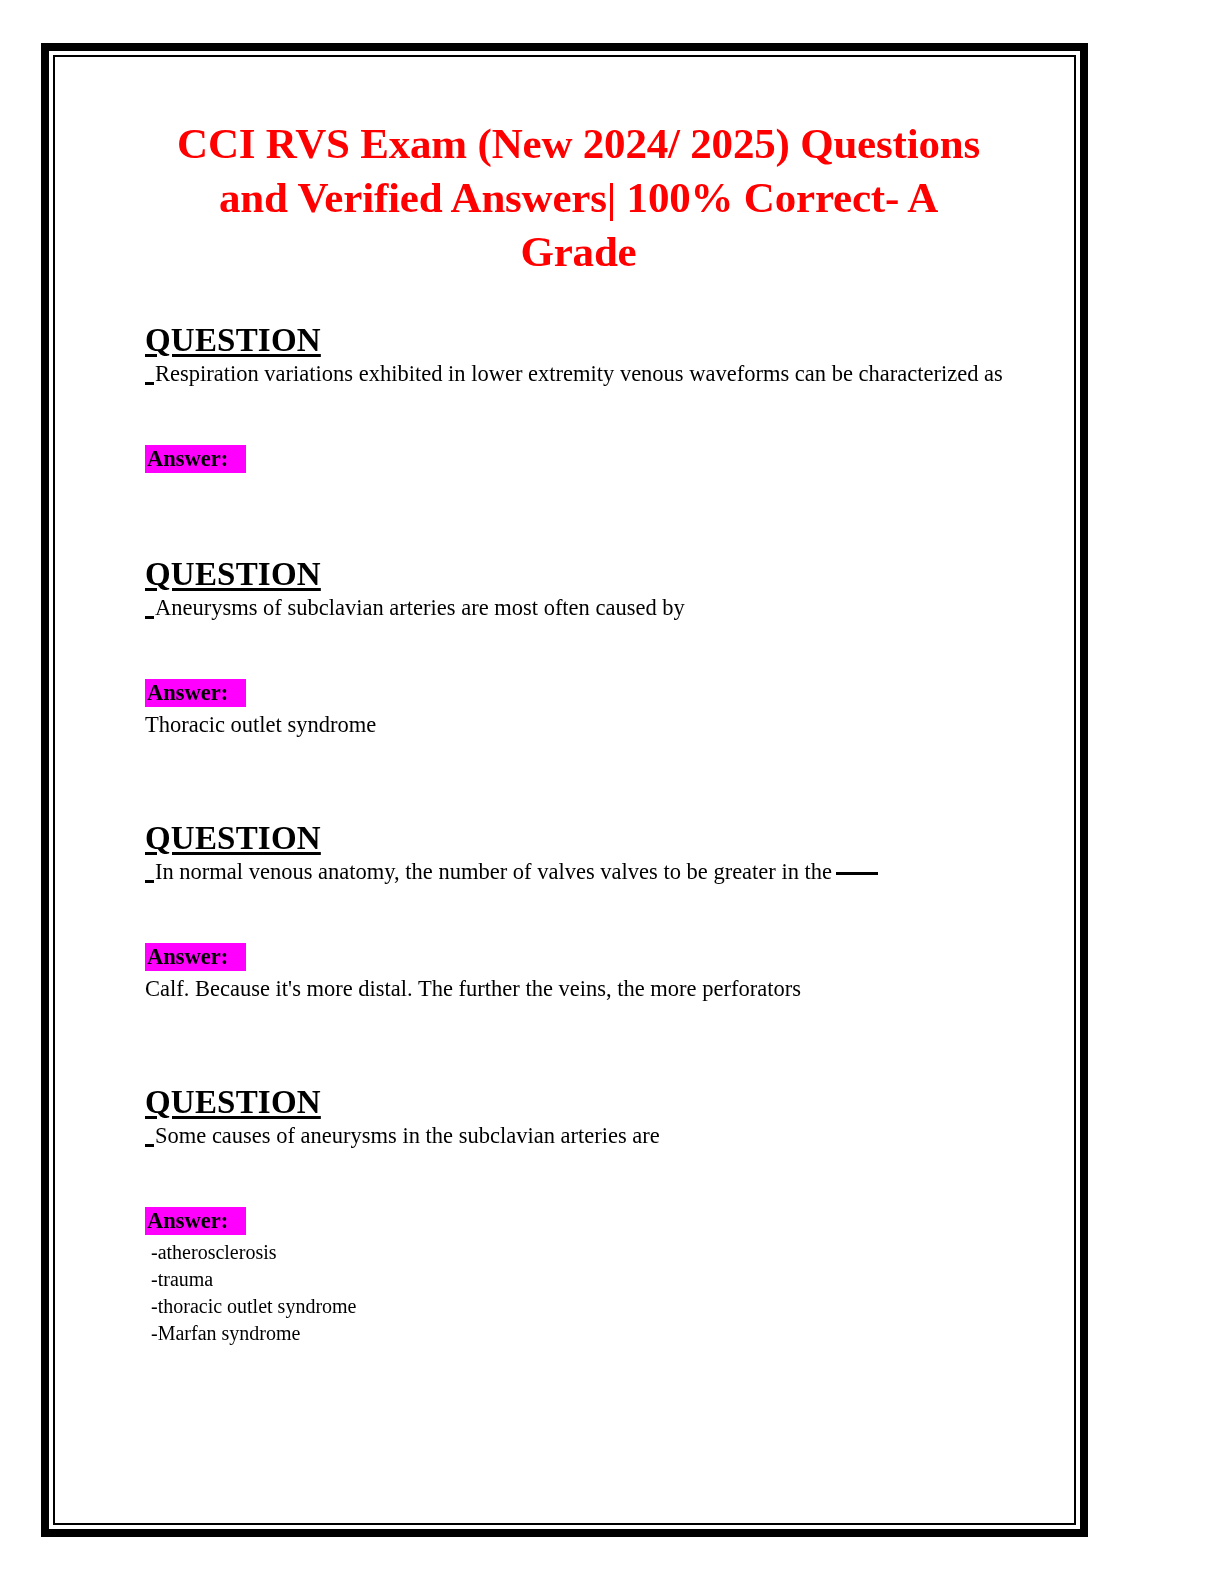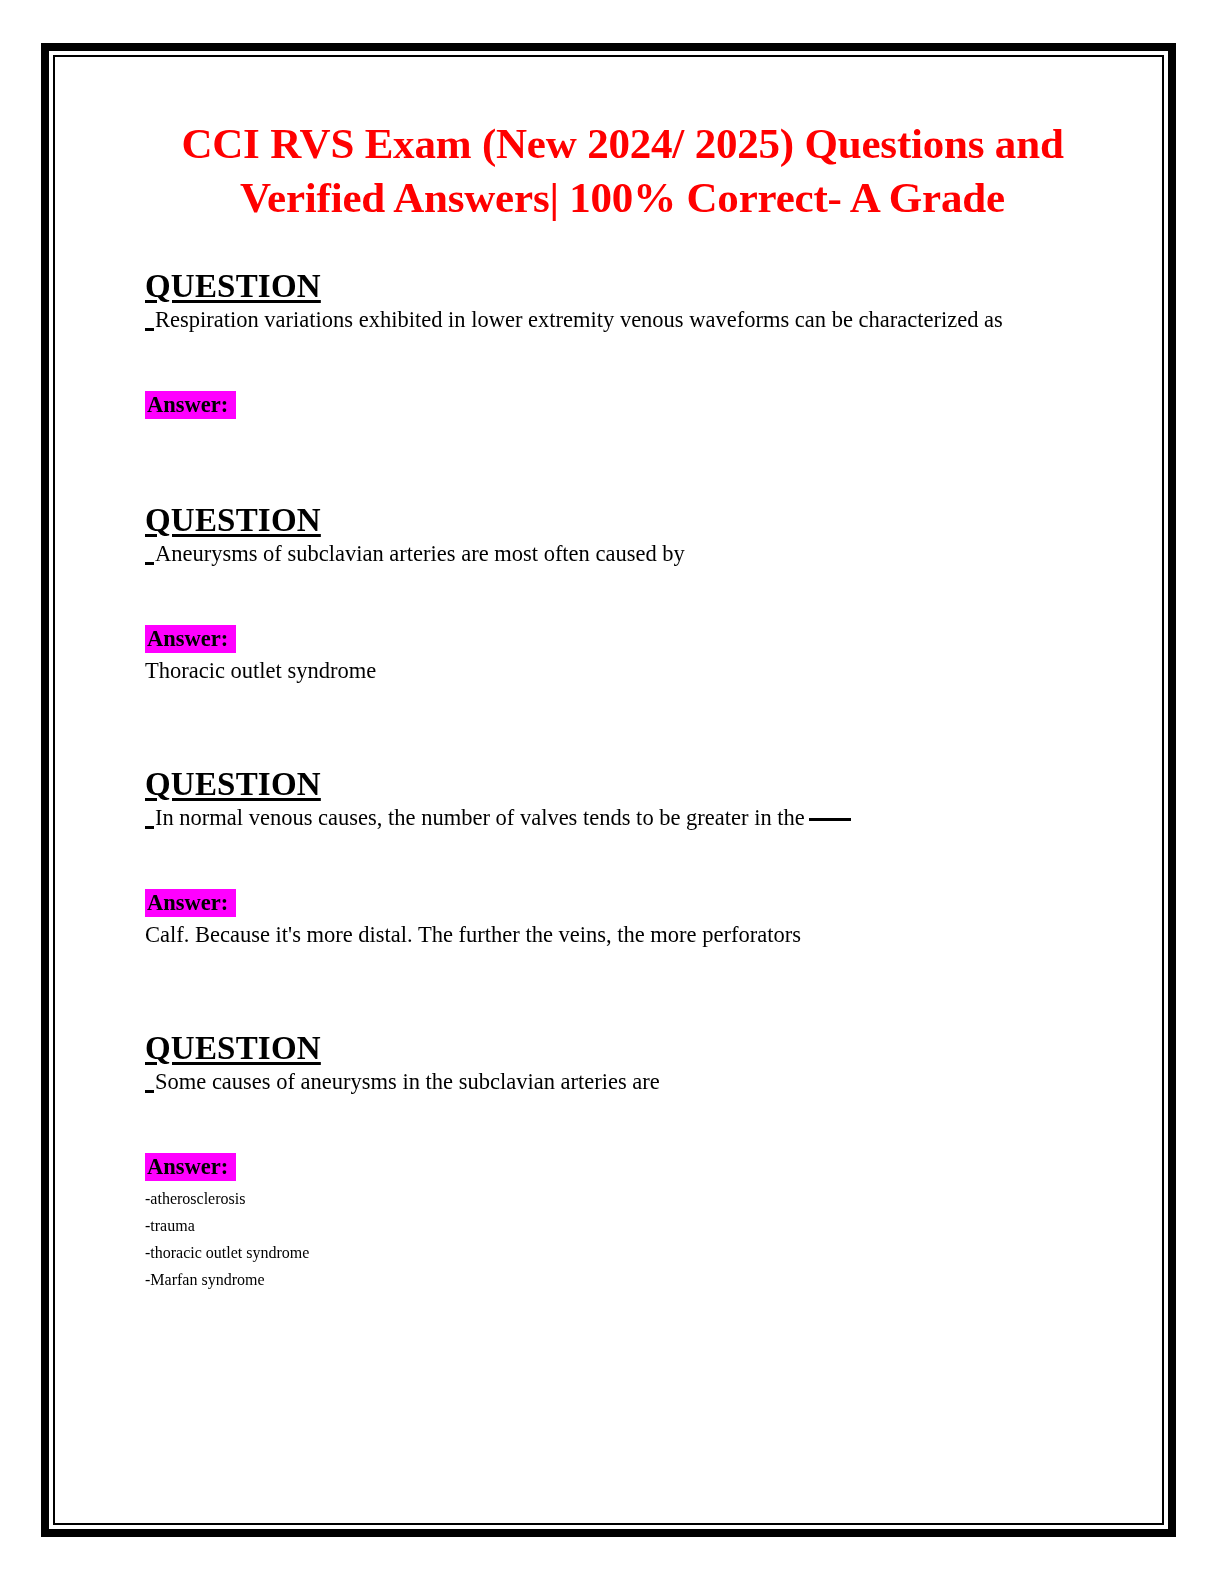--- a/index.html
+++ b/index.html
@@ -14,21 +14,21 @@
     font-family: "Liberation Serif", "DejaVu Serif", serif;
     color: #000000;
     overflow: hidden;
   }
 
   
   .page-frame {
     position: absolute;
     left: 41px;
     top: 43px;
-    width: 1135px;
+    width: 1047px;
     height: 1494px;
     border: 8px solid #000000;
     box-sizing: border-box;
     background: #ffffff;
   }
   .page-frame-inner {
     position: absolute;
     left: 4px;
     top: 4px;
     right: 4px;
@@ -97,34 +97,35 @@
   }
   .answer-label-row {
     margin-top: 56px;
     line-height: 28px;
   }
   .answer-label {
     background: #FF00FF;
     color: #000000;
     font-weight: bold;
     font-size: 22.5px;
-    padding: 1px 8px 2px 2px;
+    padding: 1px 18px 2px 2px;
     margin-top: 48px;
   }
   .answer-text {
     font-size: 22.5px;
     line-height: 28px;
     margin: 2px 0 0 0;
   }
   .answer-list {
     margin: 2px 0 0 0;
   }
   .answer-list-item {
-    font-size: 16px;
+    font-size: 20px;
     line-height: 27px;
+    margin-left: 6px;
   }
 
   .gap-after-block { height: 84px; }
 </style>
 </head>
 <body>
 
 <div class="page-frame">
   <div class="page-frame-inner">
     <div class="page-content">
@@ -141,21 +142,21 @@
       <div class="qa-block">
         <div><span class="qa-heading">QUESTION</span></div>
         <div class="question-line"><span class="lead-dash"></span><span>Aneurysms of subclavian arteries are most often caused by</span></div>
         <div class="answer-label-row"><span class="answer-label">Answer:</span></div>
         <div class="answer-text">Thoracic outlet syndrome</div>
       </div>
       <div class="gap-after-block"></div>
 
       <div class="qa-block">
         <div><span class="qa-heading">QUESTION</span></div>
-        <div class="question-line"><span class="lead-dash"></span><span>In normal venous causes, the number of valves tends to be greater in the</span><span class="blank-fill"></span></div>
+        <div class="question-line"><span class="lead-dash"></span><span>In normal venous anatomy, the number of valves valves to be greater in the</span><span class="blank-fill"></span></div>
         <div class="answer-label-row"><span class="answer-label">Answer:</span></div>
         <div class="answer-text">Calf. Because it's more distal. The further the veins, the more perforators</div>
       </div>
       <div class="gap-after-block"></div>
 
       <div class="qa-block">
         <div><span class="qa-heading">QUESTION</span></div>
         <div class="question-line"><span class="lead-dash"></span><span>Some causes of aneurysms in the subclavian arteries are</span></div>
         <div class="answer-label-row"><span class="answer-label">Answer:</span></div>
         <div class="answer-list">

